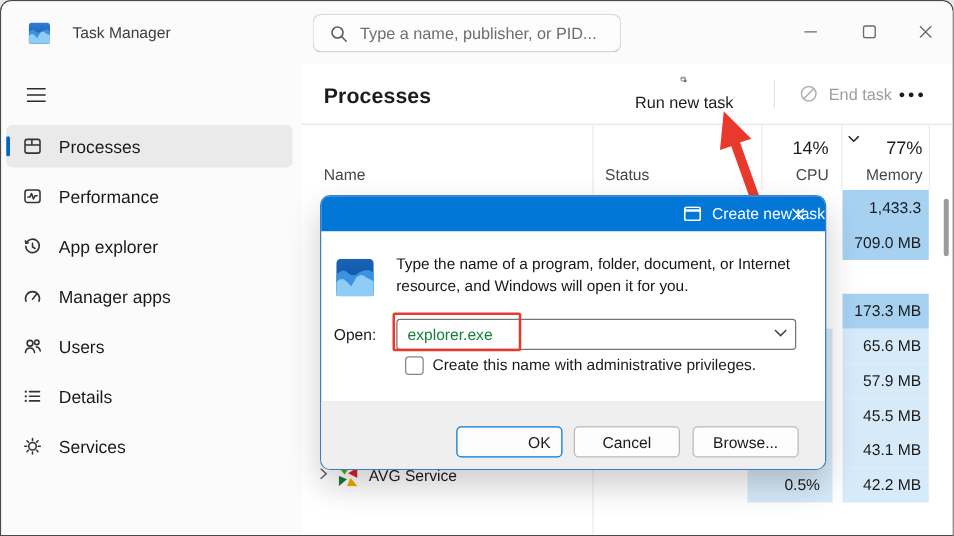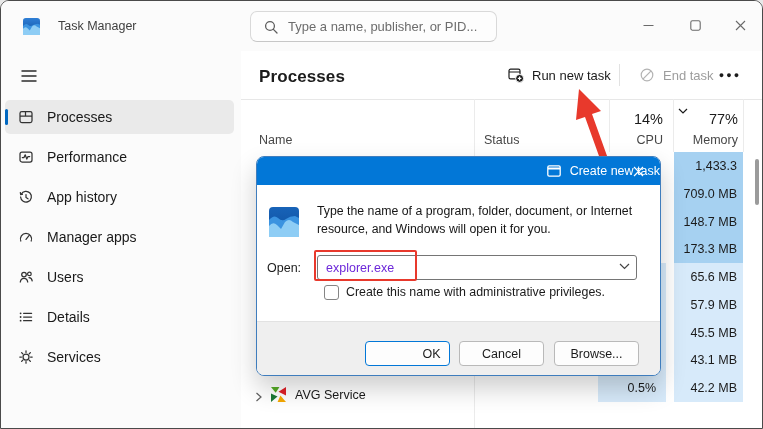--- a/index.html
+++ b/index.html
@@ -28,61 +28,61 @@
   .side-item { position:absolute; left:4px; width:229px; height:34px; border-radius:5px;
     display:flex; align-items:center; cursor:default; }
   .side-item .sicon { margin-left:13px; width:16px; height:16px; flex:0 0 auto; }
   .side-item .slabel { margin-left:13px; font-size:14px; color:#191919; }
   .side-item.selected { background:#eaeaea; }
   .accent-pill { position:absolute; left:0; top:9px; width:3px; height:16px; border-radius:2px; background:#0067c0; }
   
   .main { position:absolute; left:240px; top:50px; width:523px; height:379px; background:#ffffff; }
   .page-title { position:absolute; left:18px; top:0; height:48px; line-height:52px; font-size:17px; font-weight:700; letter-spacing:.1px; }
   .tool-btn { position:absolute; top:10px; height:28px; display:flex; align-items:center; gap:8px; padding:0 10px; border-radius:4px; font-size:13px; }
-  .run-btn { left:257px; }
+  .run-btn { left:257px;flex-direction:column; }
   .end-btn { left:388px; color:#9d9d9d; }
   .tool-divider { position:absolute; left:378px; top:13px; width:1px; height:22px; background:#e2e2e2; }
   .more-btn { position:absolute; left:470px; top:10px; width:38px; height:28px; display:flex; align-items:center; justify-content:center;
     font-size:9px; letter-spacing:2px; color:#1b1b1b; border-radius:4px; }
   .hline { position:absolute; left:0; top:48px; width:523px; height:1px; background:#e7e7e7; }
   .vline { position:absolute; width:1px; background:#ebebeb; }
   .v-name { left:233px; top:48px; height:331px; }
   .v-cpu  { left:368px; top:48px; height:53px; }
   .v-mem  { left:432px; top:48px; height:53px; }
   .v-end  { left:502px; top:48px; height:53px; }
   .th-label { position:absolute; font-size:12.5px; color:#474747; }
   .th-name { left:18px; top:82px; }
   .th-status { left:243px; top:82px; }
   .th-num { position:absolute; font-size:14.5px; color:#1b1b1b; text-align:right; width:65px; top:60px; }
   .th-cpu-num { left:357px; } .th-mem-num { left:432px; }
   .th-sub { position:absolute; font-size:12.5px; color:#474747; text-align:right; width:65px; top:82px; }
   .th-cpu-sub { left:357px; } .th-mem-sub { left:432px; }
   .sort-chv { position:absolute; left:437px; top:57px; }
   .rows { position:absolute; left:0; top:101px; width:523px; height:278px; overflow:hidden; }
   .prow { position:absolute; left:0; width:523px; height:28px; }
-  .cell-name { position:absolute; left:14px; top:0; height:28px; display:flex; align-items:flex-end; gap:9px; font-size:12.5px; }
+  .cell-name { position:absolute; left:14px; top:0; height:28px; display:flex; align-items:flex-start; gap:9px; font-size:12.5px; }
   .cell-cpu { position:absolute; left:357px; top:0; width:68px; height:28px; line-height:28px; text-align:right; padding-right:10px; font-size:12.5px; }
   .cell-mem { position:absolute; left:433px; top:0; width:69px; height:28px; line-height:28px; text-align:right; padding-right:6px; font-size:12.5px; }
   .shade-hi { background:#a6d1f1; }
   .shade-lo { background:#d7eafa; }
   .scroll-thumb { position:absolute; left:514px; top:108px; width:4px; height:46px; background:#9b9b9b; border-radius:2px; }
   
   .anno-arrow { position:absolute; left:0; top:0; width:763px; height:429px; z-index:20; pointer-events:none; }
   
   .dialog { position:absolute; left:255px; top:155px; width:405px; height:220px; z-index:30;
     background:#ffffff; border:1px solid #3f7dbd; border-radius:8px; box-shadow:0 12px 26px rgba(0,0,0,.20); }
   .dlg-titlebar { position:absolute; left:0; top:0; width:100%; height:28px; background:#0277d7; border-radius:7px 7px 0 0;
     display:flex; align-items:center; padding-left:12px;justify-content:flex-end; }
   .dlg-title { margin-left:9px; color:#ffffff; font-size:12.5px; }
   .dlg-close { position:absolute; right:2px; top:0; width:40px; height:28px; display:flex; align-items:center; justify-content:center; }
   .dlg-desc { position:absolute; left:60px; top:46px; width:338px; font-size:12.3px; line-height:17.5px; color:#161616; }
   .dlg-tm-icon { position:absolute; left:12px; top:50px; width:30px; height:30px; }
   .dlg-open-label { position:absolute; left:10px; top:99px; height:24px; line-height:24px; font-size:12.5px; }
   .dlg-input { position:absolute; left:60px; top:98px; width:320px; height:25px; border:1px solid #757575; border-radius:3px;
-    background:#fff; font-family:"Liberation Sans", sans-serif; font-size:12.5px; padding:0 24px 0 8px; outline:none; color:#6d28d9; }
+    background:#fff; font-family:"Liberation Sans", sans-serif; font-size:12.5px; padding:0 24px 0 8px; outline:none; color:#15803d; }
   .combo-chv { position:absolute; left:362px; top:106px; }
   .anno-box { position:absolute; left:57px; top:93px; width:103px; height:31px; border:2px solid #e8392c; border-radius:2px; z-index:5; }
   .dlg-check { position:absolute; left:67px; top:128px; width:15px; height:15px; background:#fff; border:1px solid #858585; border-radius:3px; }
   .dlg-check-label { position:absolute; left:89px; top:126px; height:18px; line-height:18px; font-size:12.4px; }
   .dlg-footer { position:absolute; left:0; bottom:0; width:100%; height:54px; background:#efefef; border-top:1px solid #e2e2e2; border-radius:0 0 7px 7px; }
   .dlg-btn { position:absolute; top:19px; width:85px; height:25px; background:#fdfdfd; border:1px solid #b9b9b9; border-radius:4px;
     font-size:12.5px; display:flex; align-items:center; justify-content:center; color:#1b1b1b; }
   .btn-ok { left:108px; border:1.5px solid #0277d7;padding-left:48px; }
   .btn-cancel { left:202px; }
   .btn-browse { left:297px; }
@@ -153,21 +153,21 @@
           <path d="M4.3 8.6 h1.7 l1.2 -2.8 1.6 4.3 1.2 -2.5 h1.7" stroke-linejoin="round" stroke-linecap="round"></path>
         </svg>
       <span class="slabel">Performance</span>
     </div>
     <div class="side-item" style="top:129px">
       <svg class="sicon" viewBox="0 0 16 16" fill="none" stroke="#323232" stroke-width="1.25">
         <path d="M3.2 5.2 A5.4 5.4 0 1 1 2.6 8" stroke-linecap="round"></path>
           <path d="M2.3 3.2 L2.7 5.6 5 5.1" stroke-linejoin="round"></path>
           <path d="M8 5.6 V8.4 L10 9.8" stroke-linecap="round"></path>
         </svg>
-      <span class="slabel">App history</span>
+      <span class="slabel">App explorer</span>
     </div>
     <div class="side-item" style="top:169px">
       <svg class="sicon" viewBox="0 0 16 16" fill="none" stroke="#323232" stroke-width="1.25">
         <path d="M2.8 12 a5.6 5.6 0 1 1 10.4 0" stroke-linecap="round"></path>
           <path d="M8 10.4 L11.2 6.4" stroke-linecap="round"></path>
         </svg>
       <span class="slabel">Manager apps</span>
     </div>
     <div class="side-item" style="top:209px">
       <svg class="sicon" viewBox="0 0 16 16" fill="none" stroke="#323232" stroke-width="1.25">
@@ -242,21 +242,20 @@
       <div class="prow" style="top:0">
         <div class="cell-cpu"></div>
         <div class="cell-mem shade-hi">1,433.3 MB</div>
         </div>
       <div class="prow" style="top:28px">
         <div class="cell-cpu"></div>
         <div class="cell-mem shade-hi">709.0 MB</div>
         </div>
       <div class="prow" style="top:56px">
         <div class="cell-cpu"></div>
-        <div class="cell-mem shade-hi">148.7 MB</div>
         </div>
       <div class="prow" style="top:83px">
         <div class="cell-cpu"></div>
         <div class="cell-mem shade-hi">173.3 MB</div>
         </div>
       <div class="prow" style="top:111px">
         <div class="cell-cpu shade-lo"></div>
         <div class="cell-mem shade-lo">65.6 MB</div>
         </div>
       <div class="prow" style="top:139px">

